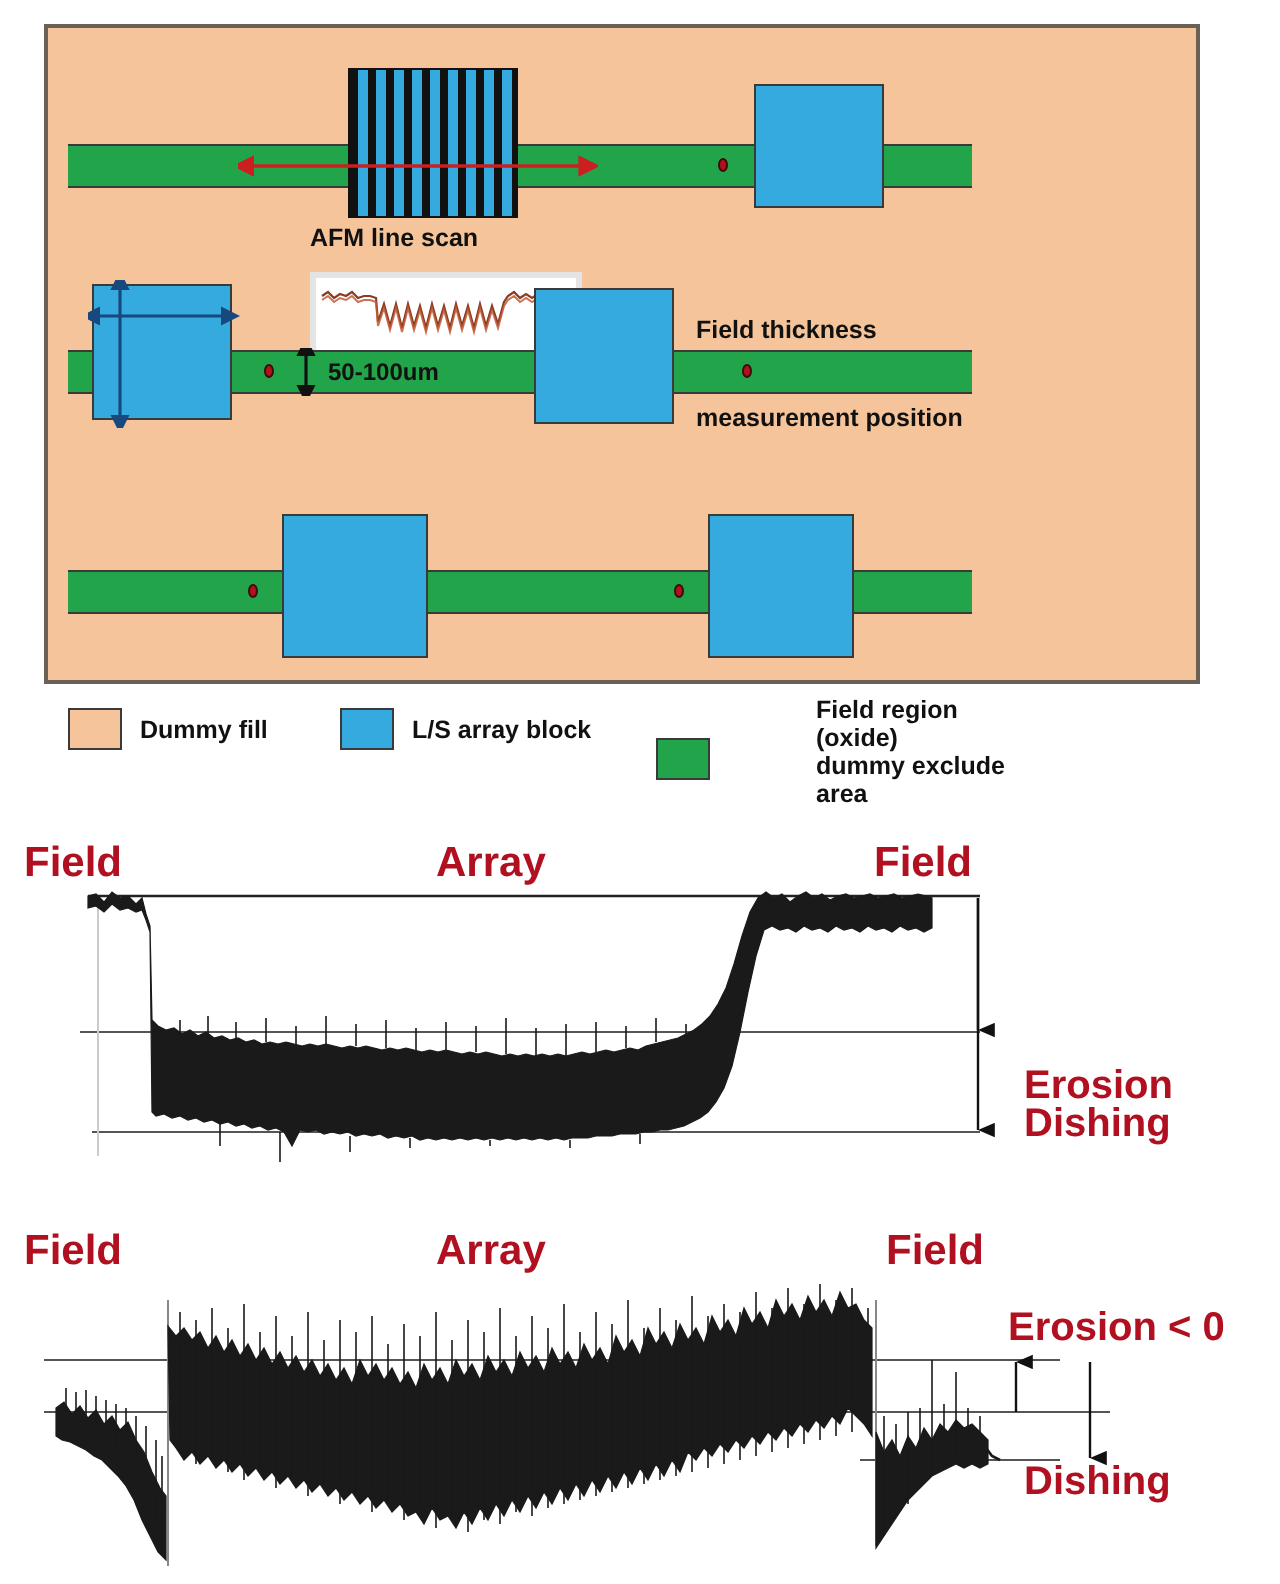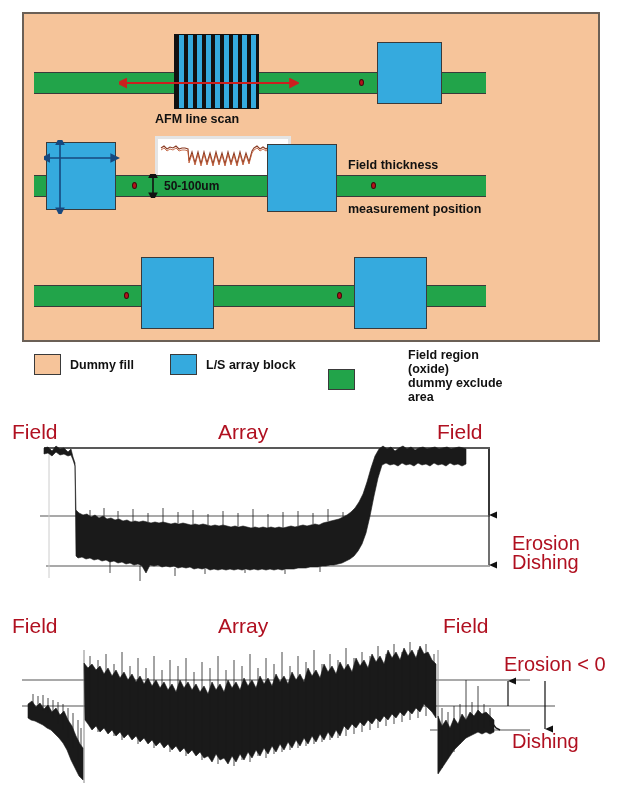--- a/index.html
+++ b/index.html
@@ -114,21 +114,21 @@
     position: absolute;
     left: 0;
     width: 640px;
   }
   .profile-chart svg {
     display: block;
   }
   .clabel {
     position: absolute;
     color: #b01020;
-    font-weight: normal;
+    font-weight: bold;
     white-space: nowrap;
   }
 </style>
 </head>
 <body>
 
 <div id="layout-diagram">
 
   <div class="green-bar" style="left:10px; top:58px; width:452px; height:22px;"></div>
 

